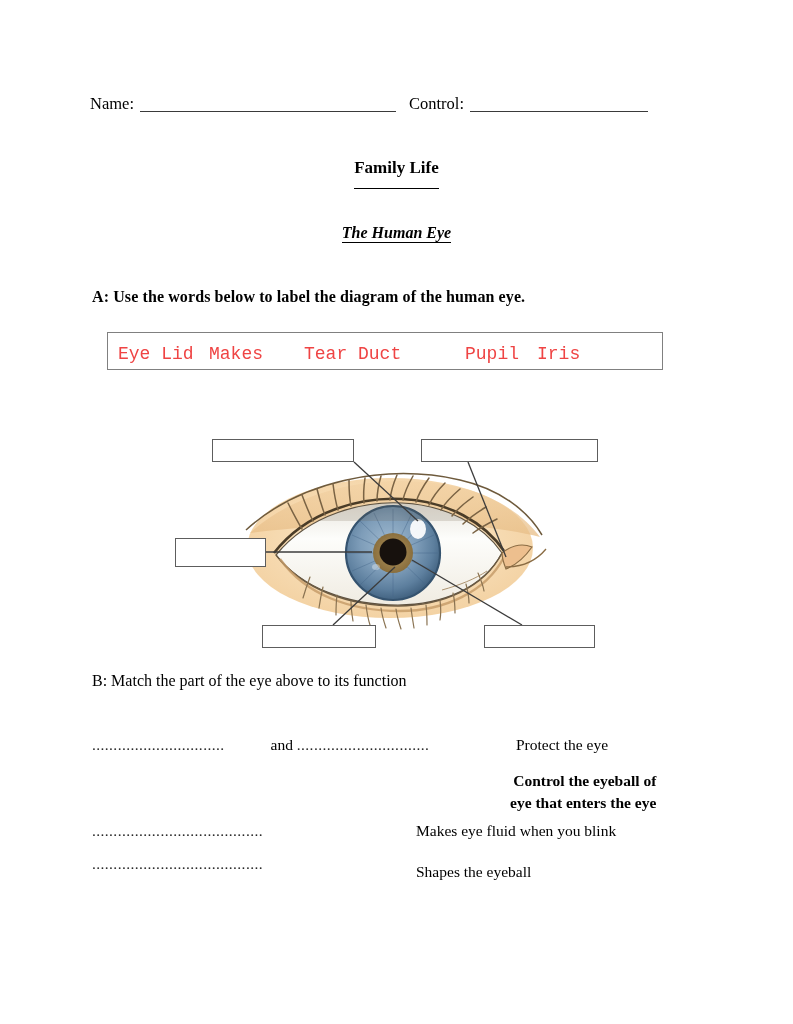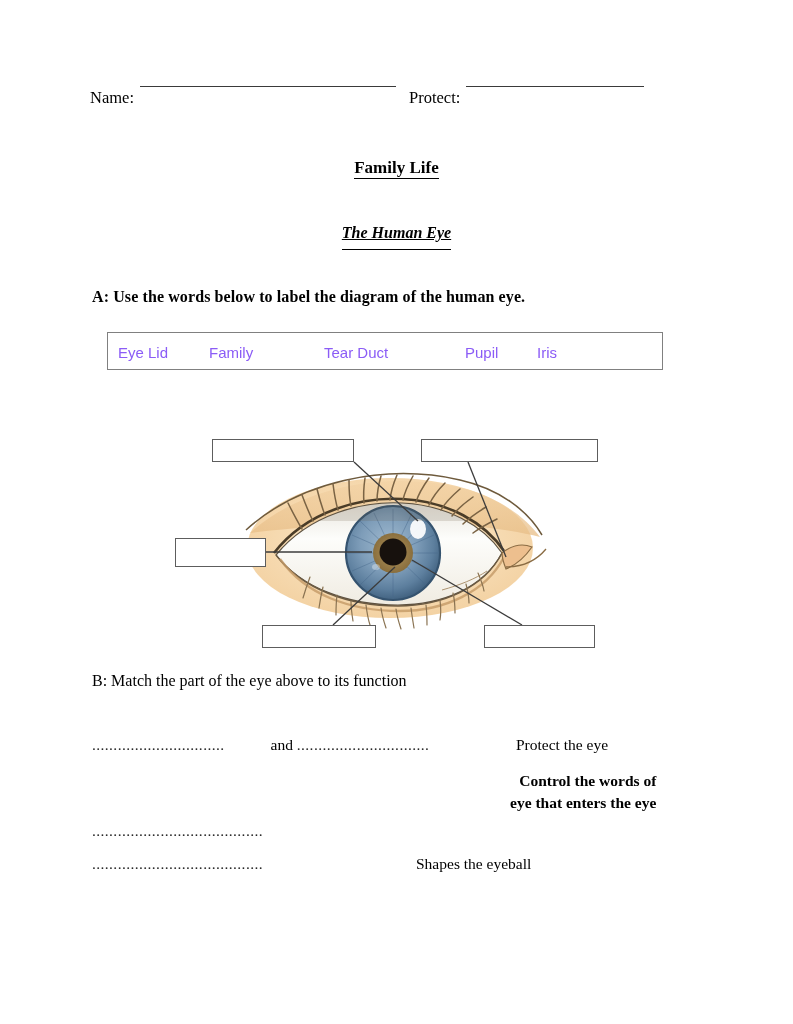--- a/index.html
+++ b/index.html
@@ -26,21 +26,21 @@
   }
 
   
   .header-row {
     position: absolute;
     left: 90px;
     top: 88px;
     width: 600px;
     height: 26px;
     display: flex;
-    align-items: flex-start;
+    align-items: flex-end;
     font-size: 16.5px;
   }
   .field-label {
     white-space: nowrap;
   }
   .rule {
     display: inline-block;
     border-bottom: 1.6px solid #3a3a3a;
     height: 0;
     position: relative;
@@ -55,36 +55,35 @@
     position: absolute;
     left: 0;
     top: 158px;
     width: 793px;
     text-align: center;
     font-size: 17px;
     font-weight: bold;
   }
   .title-main span {
     border-bottom: 1.4px solid #000;
-    padding-bottom: 1px;
+    padding-bottom: 11px;
   }
   .title-sub {
     position: absolute;
     left: 0;
     top: 224px;
     width: 793px;
     text-align: center;
     font-size: 16px;
     font-weight: bold;
     font-style: italic;
   }
   .title-sub span {
     border-bottom: 1.4px solid #000;
-    padding-bottom: 8px;
-    text-decoration: underline;
+    padding-bottom: 1px;
   }
 
   
   .section-a-heading {
     position: absolute;
     left: 92px;
     top: 288px;
     font-size: 16px;
     font-weight: bold;
     letter-spacing: 0.1px;
@@ -99,23 +98,23 @@
     width: 556px;
     height: 38px;
     border: 1.3px solid #808080;
     background: #ffffff;
     box-sizing: border-box;
   }
   .wordbank-inner {
     position: relative;
     width: 100%;
     height: 100%;
-    font-family: Liberation Sans, sans-serif;
-    font-size: 15px;
-    color: #8b5cf6;
+    font-family: Liberation Mono, monospace;
+    font-size: 18px;
+    color: #ef4444;
   }
   .wordbank-inner .word {
     position: absolute;
     top: 11px;
     white-space: nowrap;
   }
 
   
   .diagram {
     position: absolute;
@@ -175,38 +174,38 @@
 </style>
 </head>
 <body>
 
 <div class="page">
 
   <div class="header-row">
     <span class="field-label">Name:</span>
     <span class="rule rule-name"></span>
     <span class="teacher-gap"></span>
-    <span class="field-label">Protect:</span>
+    <span class="field-label">Control:</span>
     <span class="rule rule-teach"></span>
   </div>
 
   <div class="title-main">
     <span>Family Life</span>
   </div>
   <div class="title-sub">
     <span>The Human Eye</span>
   </div>
 
   <div class="section-a-heading">A: Use the words below to label the diagram of the human eye.</div>
 
   <div class="wordbank">
     <div class="wordbank-inner" id="wordbank-inner">
         <span class="word" style="left: 10px;">Eye Lid</span>
-        <span class="word" style="left: 101px;">Family</span>
-        <span class="word" style="left: 196px; margin-left: 20px;">Tear Duct</span>
+        <span class="word" style="left: 101px;">Makes</span>
+        <span class="word" style="left: 196px;">Tear Duct</span>
         <span class="word" style="left: 336px; margin-left: 21px;">Pupil</span>
         <span class="word" style="left: 429px;">Iris</span>
       </div>
   </div>
 
   <div class="diagram" id="diagram">
     <svg width="480" height="240" viewBox="0 0 480 240" xmlns="http://www.w3.org/2000/svg">
       <defs>
         <radialGradient id="ovalGrad" cx="50%" cy="45%" r="62%">
           <stop offset="0%" stop-color="#fbe8cd"></stop>
@@ -338,20 +337,20 @@
       <div class="answer-box" style="left: 25px; top: 113px; width: 91px; height: 29px;"></div>
       <div class="answer-box" style="left: 112px; top: 200px; width: 114px; height: 23px;"></div>
       <div class="answer-box" style="left: 334px; top: 200px; width: 111px; height: 23px;"></div>
     </div>
 
   <div class="section-b-heading">B: Match the part of the eye above to its function</div>
 
   <div class="match-area" id="match-area">
       <div class="match-row" style="height: 34px;"><span><span class="dots">...............................</span><span style="display: inline-block; width: 46px;"></span><span class="and-word">and</span> <span class="dots">...............................</span></span><span class="func" style="left: 424px; top: 0px;">Protect the eye</span></div>
       <div class="match-row" style="height: 52px;"><div class="func-2line" style="left: 418px; top: 0px;">
-          <div>Control the words of</div>
+          <div>Control the eyeball of</div>
           <div>eye that enters the eye</div>
         </div></div>
-      <div class="match-row" style="height: 33px;"><span><span class="dots">........................................</span></span></div>
-      <div class="match-row" style="height: 33px;"><span><span class="dots">........................................</span></span><span class="func" style="left: 324px; top: 0px;">Shapes the eyeball</span></div>
+      <div class="match-row" style="height: 33px;"><span><span class="dots">........................................</span></span><span class="func" style="left: 324px; top: 0px;">Makes eye fluid when you blink</span></div>
+      <div class="match-row" style="height: 33px;"><span><span class="dots">........................................</span></span><span class="func" style="left: 324px; top: 8px;">Shapes the eyeball</span></div>
     </div>
 
 </div>
 
 </body></html>

